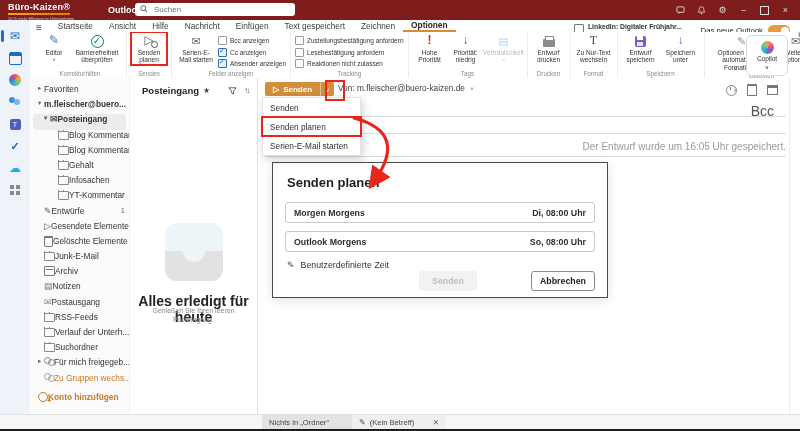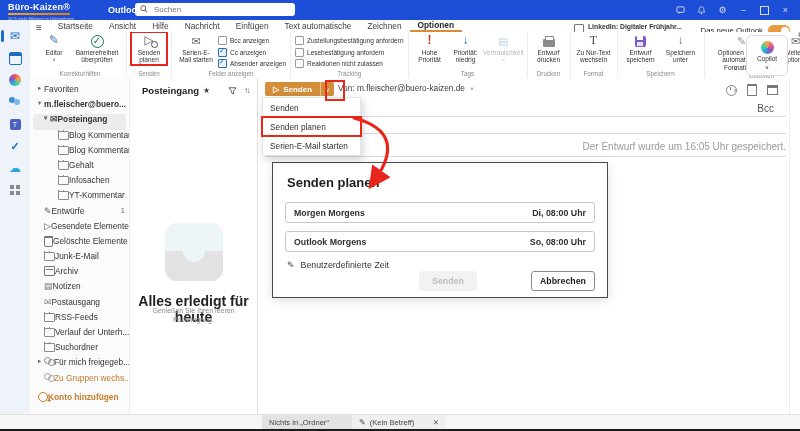--- a/index.html
+++ b/index.html
@@ -1,20 +1,20 @@
 <!DOCTYPE html>
 <html><head>
 <meta charset="utf-8">
 <style>
   html,body{margin:0;padding:0}
   body{width:800px;height:431px;position:relative;font-family:"Liberation Sans",sans-serif;
        background:#fff;overflow:hidden;font-size:9px;color:#333}
 
   
-  #titlebar{position:absolute;left:0;top:0;width:800px;height:20px;background:#1d4ed8;color:#fff}
+  #titlebar{position:absolute;left:0;top:0;width:800px;height:20px;background:#7f1d1d;color:#fff}
   #logo{position:absolute;left:8px;top:2px;width:90px}
   #logo .lt{font-size:9px;font-weight:bold;letter-spacing:.2px}
   #logo .lbar{height:2px;width:62px;background:linear-gradient(90deg,#f2a31d,#e07c00);margin:1px 0 1px 0}
   #logo .ls{font-size:4px;color:#c9c9c9}
   #appname{position:absolute;left:108px;top:5px;font-size:9px;font-weight:bold}
   #searchbox{position:absolute;left:135px;top:2.5px;width:150px;height:13px;background:#fff;border-radius:3px;
              display:flex;align-items:center;padding:0 5px;gap:4px}
   #searchbox input{border:none;outline:none;font-size:8px;width:120px;font-family:"Liberation Sans",sans-serif;color:#444;background:transparent}
   .wicons{position:absolute;right:4px;top:0;height:20px;display:flex;align-items:center;gap:0}
   .wic{width:21px;height:20px;display:flex;align-items:center;justify-content:center;font-size:9px;color:#ddd}
@@ -153,21 +153,21 @@
   #fromrow{position:absolute;left:80px;top:5px;font-size:8.3px;color:#3b3b3b;display:flex;gap:5px;align-items:center}
   .composeicons{position:absolute;right:22px;top:6px;display:flex;gap:10px;align-items:center;color:#777}
   .ci-clock{width:9px;height:9px;border:1px solid #888;border-radius:50%;position:relative}
   .ci-clock::after{content:"";position:absolute;left:3.5px;top:1.5px;width:1px;height:3px;background:#888}
   .ci-caret{font-size:5.5px;color:#888;margin-left:-6px}
   .ci-trash{width:8px;height:9px;border:1px solid #777;border-top:2px solid #777;border-radius:1px}
   .ci-win{width:9px;height:8px;border:1px solid #777;position:relative}
   .ci-win::before{content:"";position:absolute;left:0;right:0;top:0;height:2px;background:#777}
   .frow{position:absolute;left:7px;right:14px;border-bottom:1px solid #dcdcdc}
   #row-an{top:19px;height:19px}
-  #row-an .bcc{position:absolute;right:12px;top:6px;font-size:10px;color:#555}
+  #row-an .bcc{position:absolute;right:12px;top:6px;font-size:14px;color:#555}
   #row-cc{top:38px;height:17px}
   #row-betreff{top:55px;height:23px}
   #row-betreff .ph{position:absolute;left:1px;top:7px;font-size:8.3px;color:#767676}
   #row-betreff .draft{position:absolute;right:0;top:8px;font-size:10px;color:#9a9a9a}
 
   
   #sendmenu{position:absolute;left:4px;top:19px;width:97px;background:#fff;border:1px solid #e6e6e6;
             box-shadow:2px 3px 8px rgba(0,0,0,.18);z-index:50}
   .mitem{height:19px;display:flex;align-items:center;padding:0 7px;font-size:8.3px;color:#2f2f2f;white-space:nowrap}
   .mitem.hlitem{position:relative}
@@ -239,21 +239,21 @@
   </div>
 </div>
 
 <div id="tabrow">
   <span id="hamburger">≡</span>
   <span class="tab">Startseite</span>
   <span class="tab">Ansicht</span>
   <span class="tab">Hilfe</span>
   <span class="tab">Nachricht</span>
   <span class="tab">Einfügen</span>
-  <span class="tab">Text automatische</span>
+  <span class="tab">Text gespeichert</span>
   <span class="tab">Zeichnen</span>
   <span class="tab active">Optionen</span>
 </div>
 <div id="notif">
   <span class="nicon"></span>
   <span class="nt"><span>LinkedIn: Digitaler Frühjahr...</span><br>
   <span class="ntime">17:30 Uhr</span></span>
 </div>
 <div id="newoutlook">
   <span>Das neue Outlook</span>

